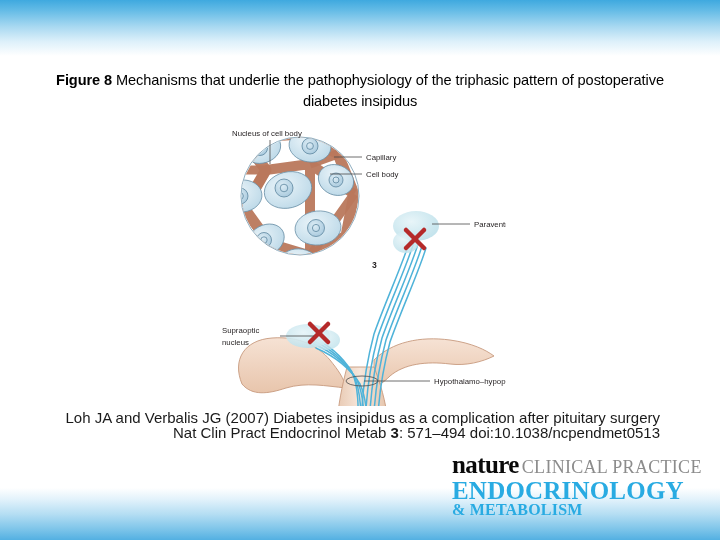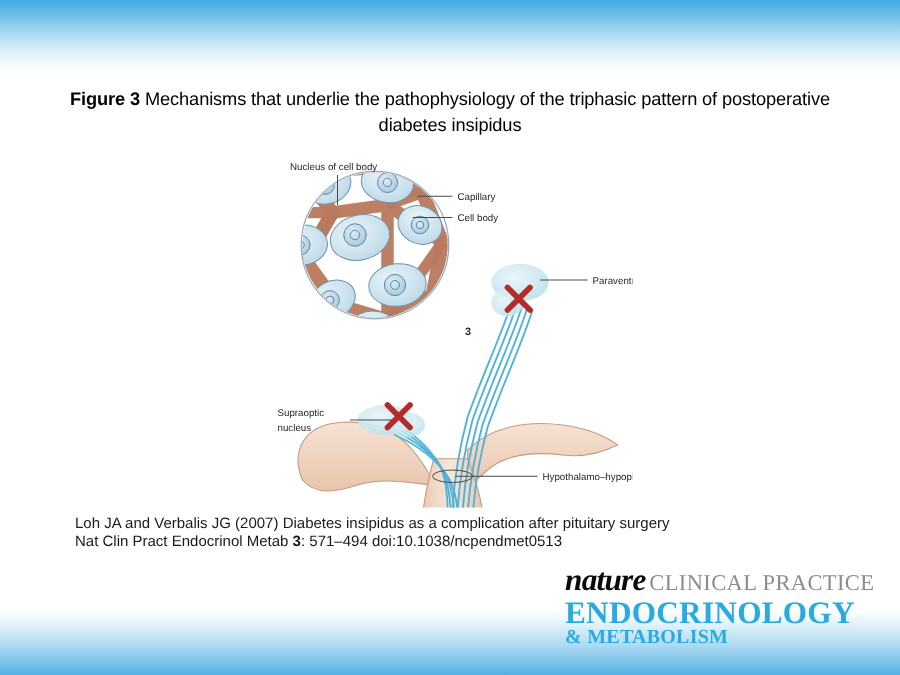--- a/index.html
+++ b/index.html
@@ -50,22 +50,22 @@
     left: 214px; top: 124px;
     width: 292px; height: 282px;
   }
   .figure-wrap svg { display: block; }
 
   
   .citation {
     position: absolute;
     left: 60px; top: 411px;
     width: 600px;
-    text-align: left;
-    font-size: 12px;
+    text-align: right;
+    font-size: 15px;
     line-height: 14.5px;
     color: #1a1a1a;
   }
   .citation .journal { }
   .citation .vol { font-weight: bold; }
 
   
   .logo {
     position: absolute;
     left: 452px; top: 452px;
@@ -75,21 +75,20 @@
   }
   .logo-row1 {
     font-family: "Liberation Serif", serif;
     white-space: nowrap;
   }
   .logo-nature {
     font-size: 25px;
     font-weight: bold;
     color: #0a0a0a;
     letter-spacing: -0.6px;
-    font-style: italic;
   }
   .logo-clinical {
     font-size: 18px;
     font-weight: normal;
     color: #8c8c8c;
     letter-spacing: 0.3px;
     margin-left: 3px;
   }
   .logo-row2, .logo-row3 {
     font-family: "Liberation Serif", serif;
@@ -108,21 +107,21 @@
   }
 </style>
 </head>
 <body>
 
 <div id="slide">
 
   <div class="band-top"></div>
   <div class="band-bottom"></div>
 
-  <div class="title"><span class="fignum">Figure 3</span><span> Mechanisms that underlie the pathophysiology of the triphasic pattern of postoperative diabetes insipidus</span></div>
+  <div class="title"><span class="fignum">Figure 8</span><span> Mechanisms that underlie the pathophysiology of the triphasic pattern of postoperative diabetes insipidus</span></div>
 
   <div class="figure-wrap">
   <svg width="292" height="282" viewBox="0 0 292 282" xmlns="http://www.w3.org/2000/svg">
     <defs>
       <radialGradient id="gAnt" cx="35%" cy="40%" r="70%">
         <stop offset="0%" stop-color="#FAEFE6"></stop>
         <stop offset="60%" stop-color="#F0D6C3"></stop>
         <stop offset="100%" stop-color="#E3BBA1"></stop>
       </radialGradient>
       <linearGradient id="gHyp" x1="0" y1="0" x2="0" y2="1">

